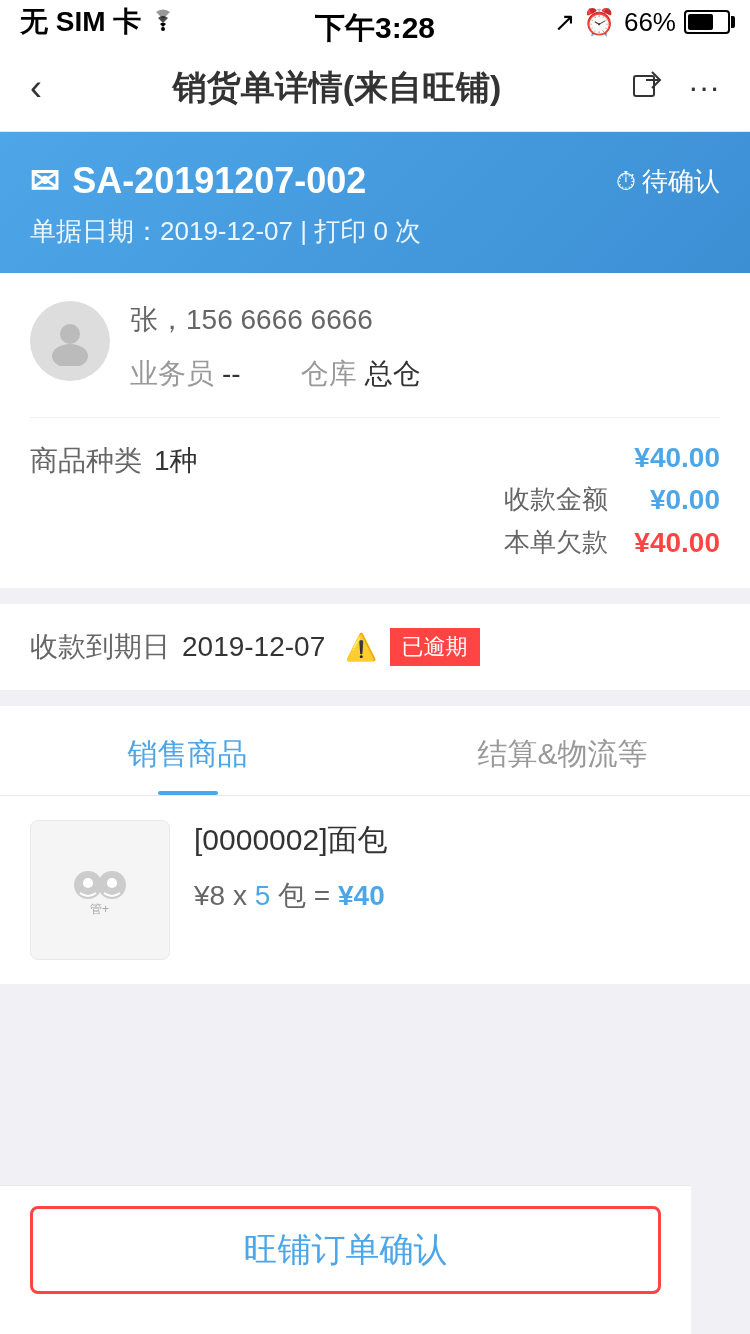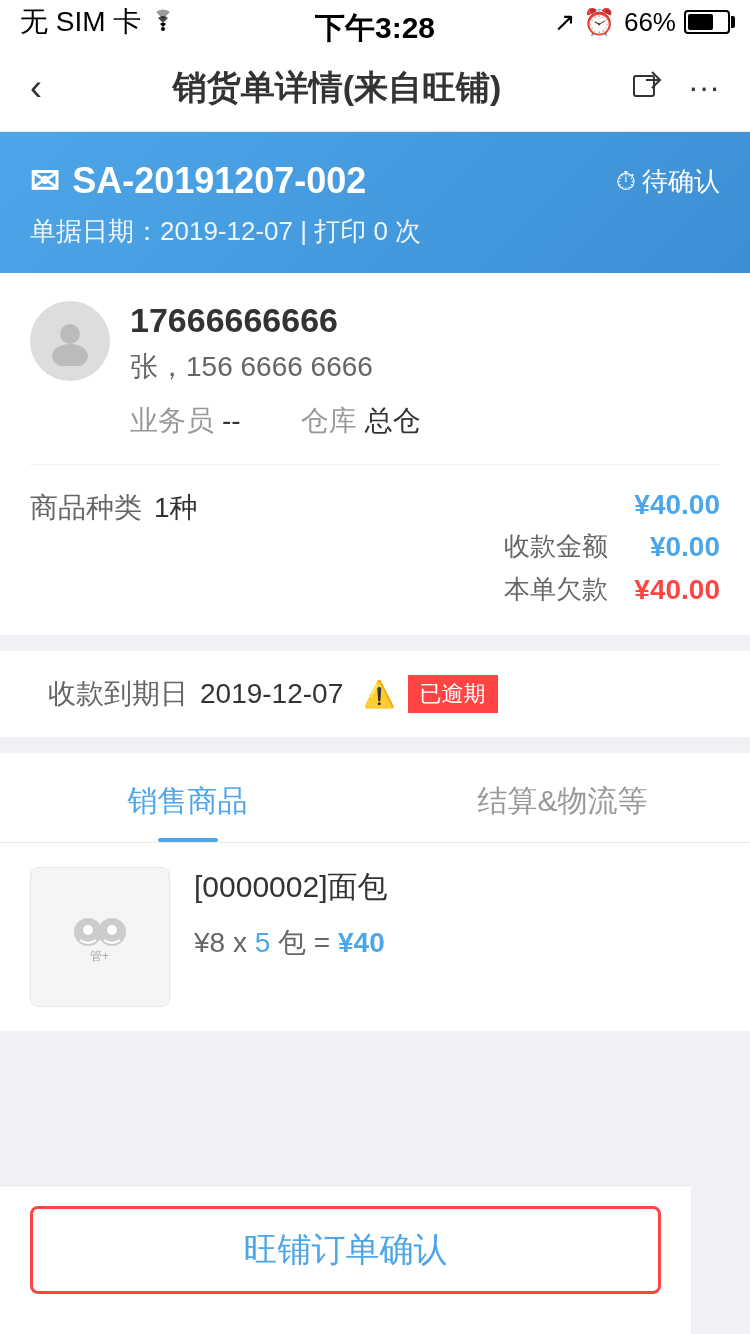--- a/index.html
+++ b/index.html
@@ -21,21 +21,21 @@
       align-items: center;
       justify-content: space-between;
       padding: 0 20px;
       font-size: 28px;
     }
     .status-left {
       display: flex;
       align-items: center;
       gap: 8px;
       font-size: 28px;
-      font-weight: 400;
+      font-weight: 700;
     }
     .status-center {
       font-size: 30px;
       font-weight: 600;
       position: absolute;
       left: 50%;
       transform: translateX(-50%);
       top: 8px;
     }
     .status-right {
@@ -244,21 +244,21 @@
       min-width: 100px;
       text-align: right;
     }
     .amount-value.red {
       color: #ff4444;
     }
 
     
     .overdue-section {
       background: #fff;
-      padding: 24px 48px;
+      padding: 24px 30px;
       display: flex;
       align-items: center;
       font-size: 28px;
       color: #333;
       gap: 12px;
       margin-bottom: 16px;
     }
     .overdue-label {
       color: #666;
     }
@@ -443,21 +443,20 @@
 
 <div class="white-card">
   <div class="customer-section">
     <div class="customer-avatar">
       <svg width="50" height="50" viewBox="0 0 50 50" fill="none">
         <circle cx="25" cy="18" r="10" fill="#bbb"></circle>
         <ellipse cx="25" cy="40" rx="18" ry="12" fill="#bbb"></ellipse>
       </svg>
     </div>
     <div class="customer-info">
-      <div class="customer-phone">17666666666</div>
       <div class="customer-name">张，156 6666 6666</div>
       <div class="customer-meta">
         <div class="meta-item">
           <span class="meta-label">业务员</span>
           <span class="meta-value">--</span>
         </div>
         <div class="meta-item">
           <span class="meta-label">仓库</span>
           <span class="meta-value">总仓</span>
         </div>

